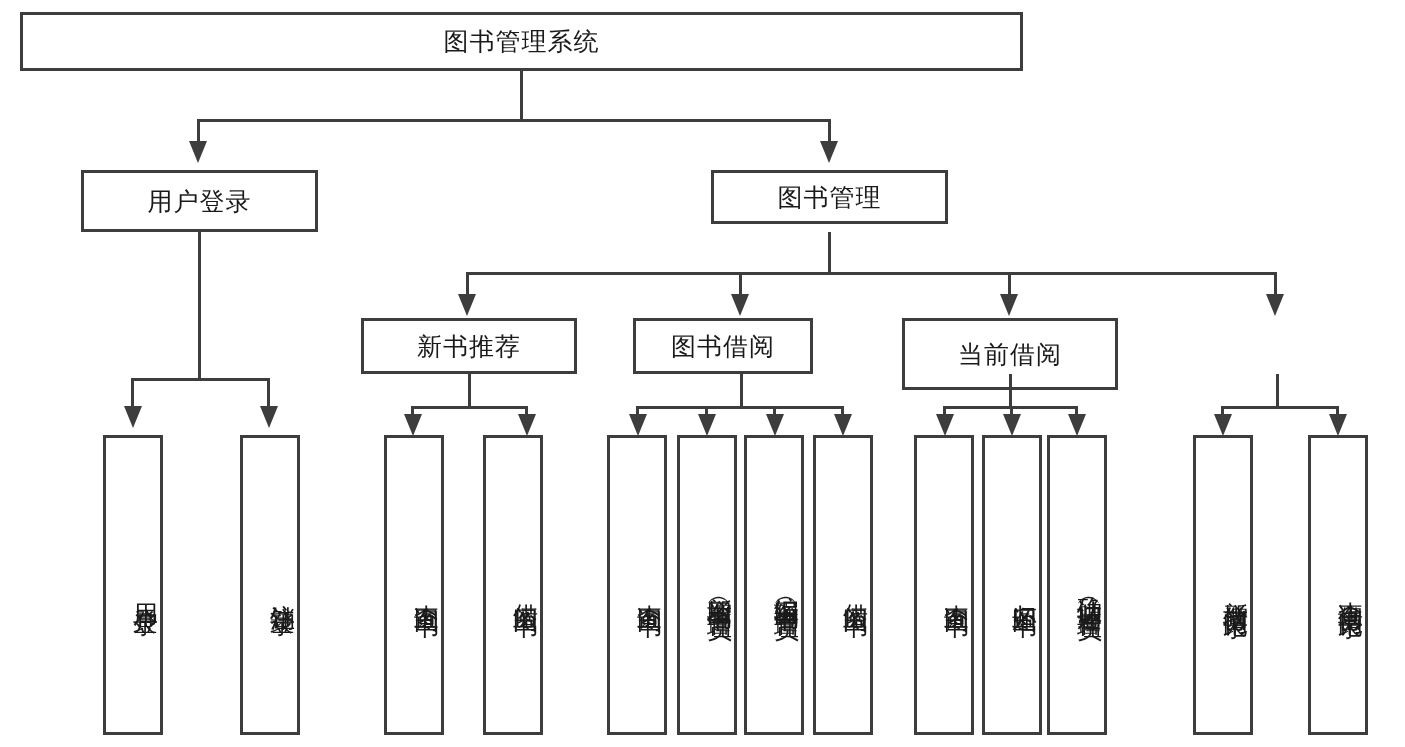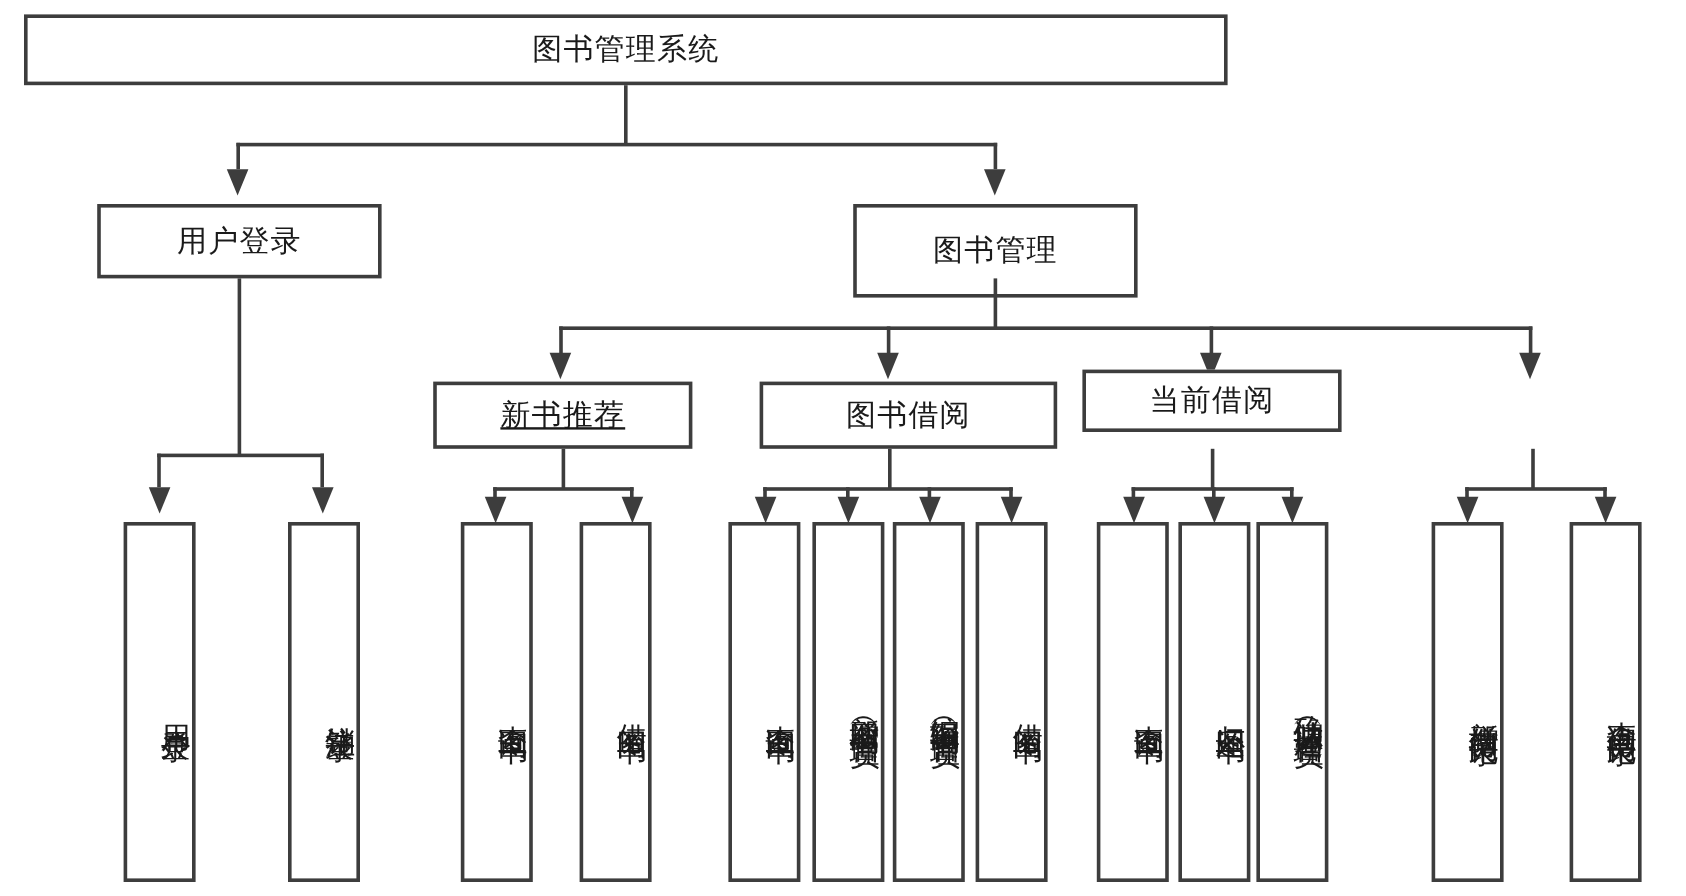--- a/index.html
+++ b/index.html
@@ -89,21 +89,21 @@
 
   <div class="ln lnh" style="left:197px; top:119px; width:634px; height:3px;"></div>
   <div class="ln lnv" style="left:197px; top:119px; width:3px; height:22px;"></div>
   <div class="ln lnv" style="left:828px; top:119px; width:3px; height:22px;"></div>
   <div class="arrow" style="left:189px; top:141px;"></div>
   <div class="arrow" style="left:820px; top:141px;"></div>
 
   <div class="node horiz" style="left:81px; top:170px; width:237px; height:62px;">
     <span class="txt">用户登录</span>
   </div>
-  <div class="node horiz" style="left:711px; top:170px; width:237px; height:78px;">
+  <div class="node horiz" style="left:711px; top:170px; width:237px; height:54px;">
     <span class="txt">图书管理</span>
   </div>
 
   <div class="ln lnv" style="left:198px; top:232px; width:3px; height:148px;"></div>
   <div class="ln lnh" style="left:131px; top:378px; width:139px; height:3px;"></div>
   <div class="ln lnv" style="left:131px; top:378px; width:3px; height:28px;"></div>
   <div class="ln lnv" style="left:267px; top:378px; width:3px; height:28px;"></div>
   <div class="arrow" style="left:124px; top:406px;"></div>
   <div class="arrow" style="left:260px; top:406px;"></div>
 
@@ -111,27 +111,27 @@
   <div class="ln lnh" style="left:466px; top:272px; width:811px; height:3px;"></div>
   <div class="ln lnv" style="left:466px; top:272px; width:3px; height:24px;"></div>
   <div class="ln lnv" style="left:739px; top:272px; width:3px; height:24px;"></div>
   <div class="ln lnv" style="left:1008px; top:272px; width:3px; height:24px;"></div>
   <div class="ln lnv" style="left:1274px; top:272px; width:3px; height:24px;"></div>
   <div class="arrow" style="left:458px; top:294px;"></div>
   <div class="arrow" style="left:731px; top:294px;"></div>
   <div class="arrow" style="left:1000px; top:294px;"></div>
   <div class="arrow" style="left:1266px; top:294px;"></div>
 
-  <div class="node horiz" style="left:361px; top:318px; width:216px; height:56px;text-decoration:underline;">
+  <div class="node horiz" style="left:361px; top:318px; width:216px; height:56px;">
     <span class="txt">新书推荐</span>
   </div>
-  <div class="node horiz" style="left:633px; top:318px; width:248px; height:56px;">
+  <div class="node horiz" style="left:633px; top:318px; width:180px; height:56px;">
     <span class="txt">图书借阅</span>
   </div>
-  <div class="node horiz" style="left:902px; top:308px; width:216px; height:52px;">
+  <div class="node horiz" style="left:902px; top:318px; width:216px; height:72px;">
     <span class="txt">当前借阅</span>
   </div>
 
   <div class="ln lnv" style="left:468px; top:374px; width:3px; height:34px;"></div>
   <div class="ln lnh" style="left:411px; top:406px; width:117px; height:3px;"></div>
   <div class="ln lnv" style="left:411px; top:406px; width:3px; height:12px;"></div>
   <div class="ln lnv" style="left:525px; top:406px; width:3px; height:12px;"></div>
   <div class="arrow" style="left:404px; top:414px;"></div>
   <div class="arrow" style="left:518px; top:414px;"></div>
 

